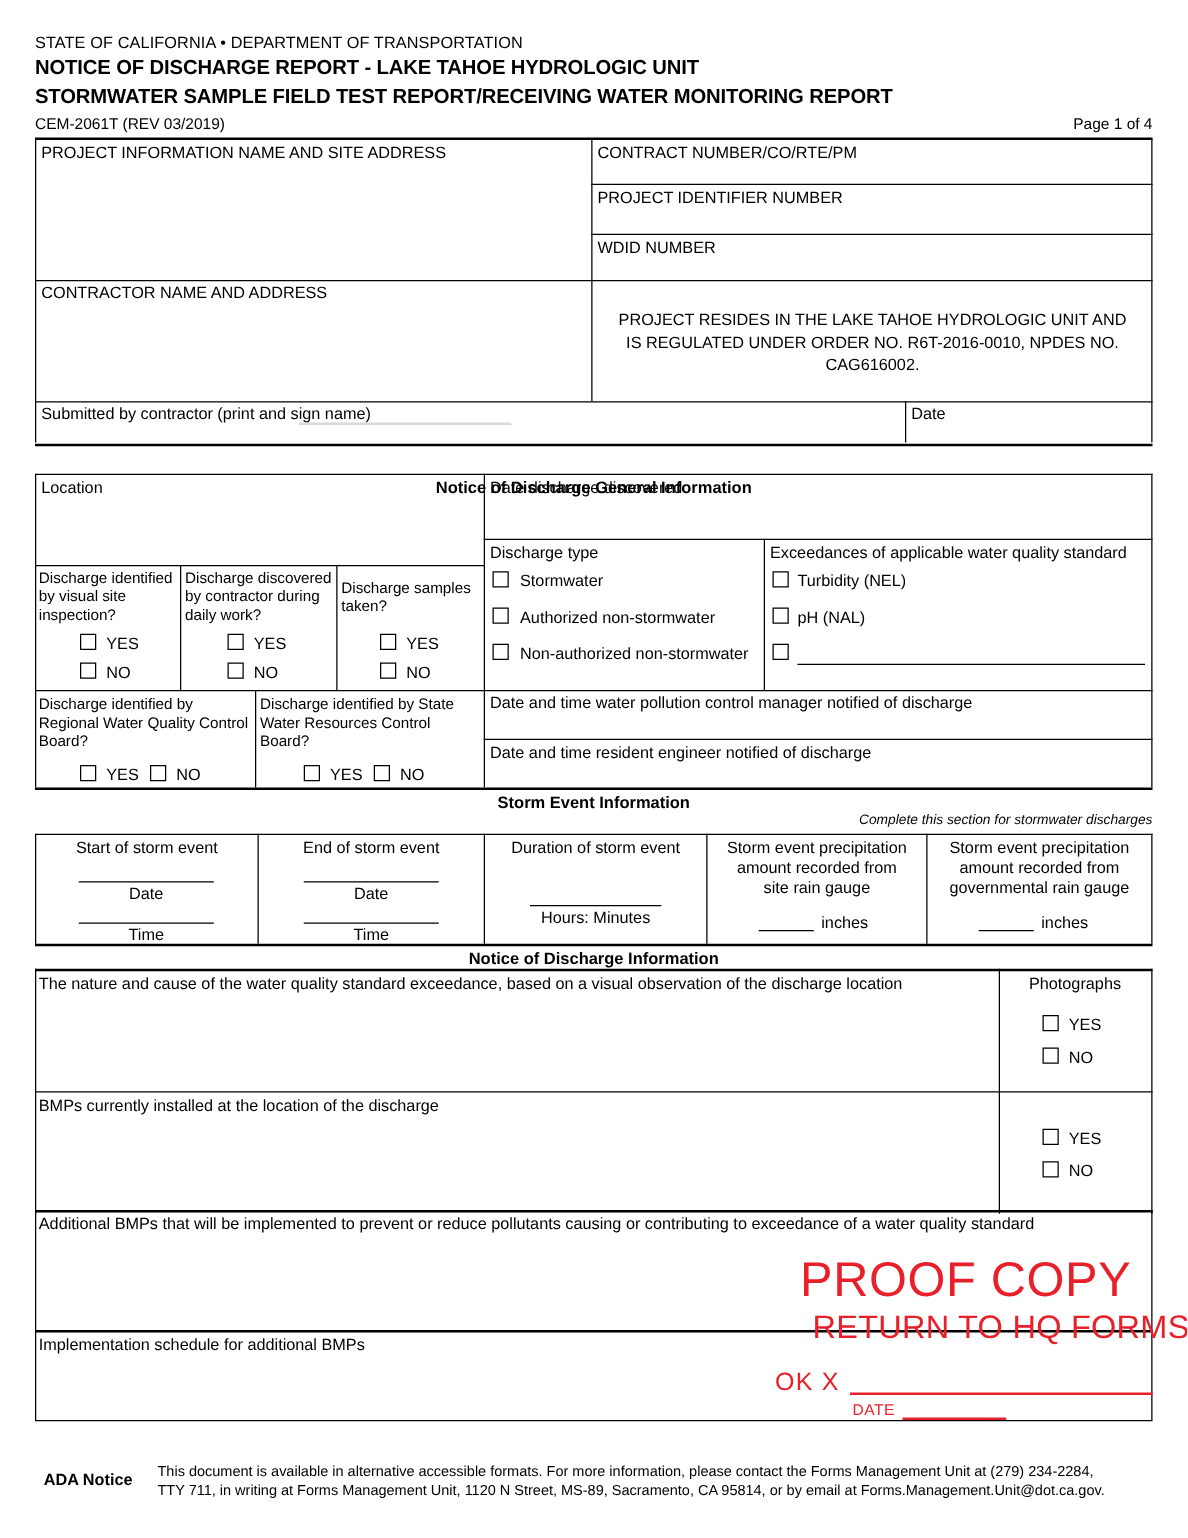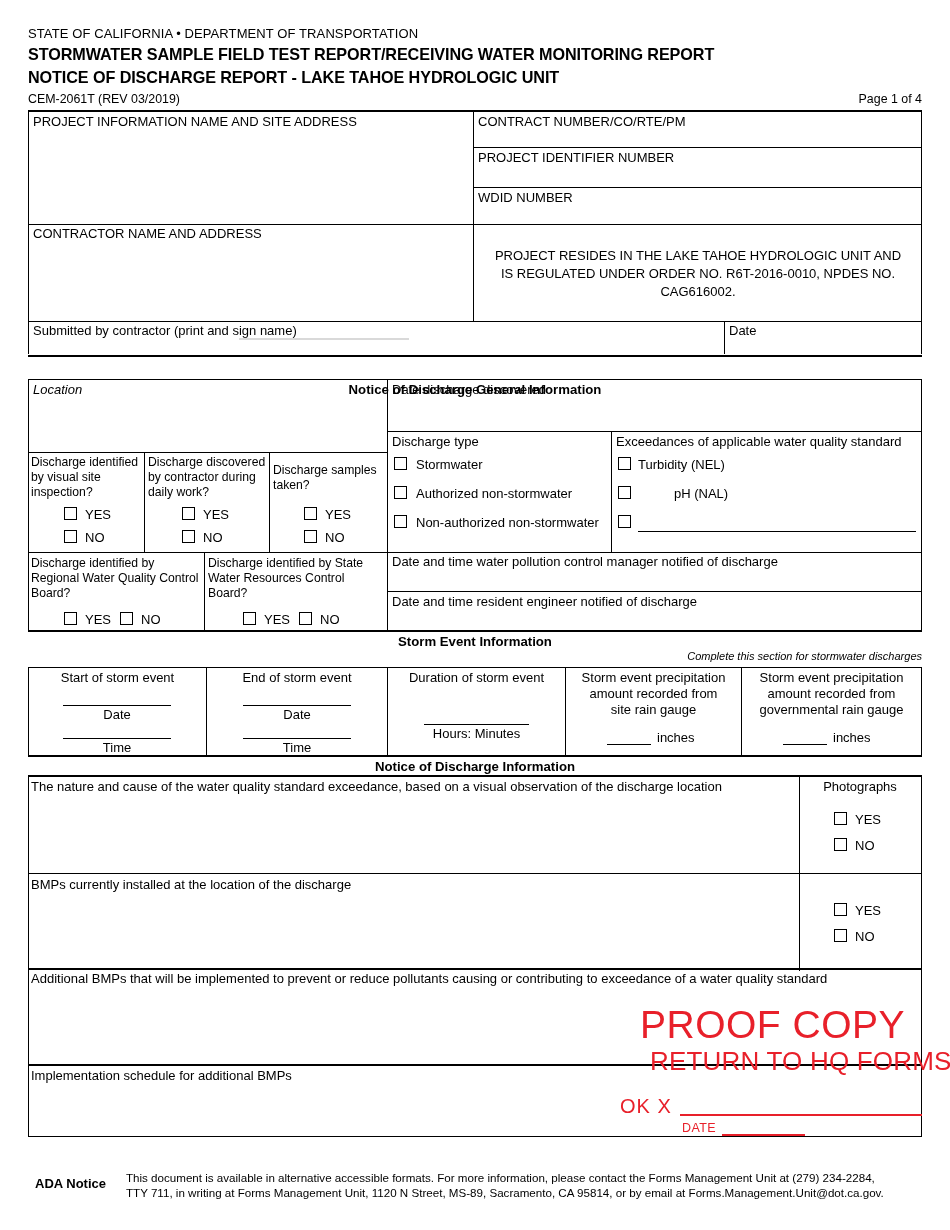--- a/index.html
+++ b/index.html
@@ -168,22 +168,22 @@
     line-height: 15px;
   }
 </style>
 </head>
 <body>
 
 <div id="page">
 
   <div class="hdr">
     <div class="agency-line">STATE OF CALIFORNIA • DEPARTMENT OF TRANSPORTATION</div>
+    <div class="title-line">NOTICE OF DISCHARGE REPORT - LAKE TAHOE HYDROLOGIC UNIT</div>
     <div class="title-line">STORMWATER SAMPLE FIELD TEST REPORT/RECEIVING WATER MONITORING REPORT</div>
-    <div class="title-line">NOTICE OF DISCHARGE REPORT - LAKE TAHOE HYDROLOGIC UNIT</div>
     <div class="formline">
       <span class="form-no">CEM-2061T (REV 03/2019)</span>
       <span class="page-no">Page 1 of 4</span>
     </div>
   </div>
 
   <div class="ln hline thick" style="left:28px; top:110px; width:894px;"></div>
   <div class="ln vline" style="left:28px; top:111px; height:210px;"></div>
   <div class="ln vline" style="left:921px; top:111px; height:210px;"></div>
   <div class="ln vline" style="left:473px; top:111px; height:210px;"></div>
@@ -213,39 +213,39 @@
   <div class="artifact" style="left:239px; top:338px; width:170px;"></div>
 
   <div class="ln hline thick" style="left:28px; top:355px; width:894px;"></div>
   <div class="banner" style="left:28px; top:361px; width:894px;margin-top:21px;">Notice of Discharge General Information</div>
   <div class="ln hline" style="left:28px; top:379px; width:894px;"></div>
 
   <div class="ln vline" style="left:28px; top:379px; height:173px;"></div>
   <div class="ln vline" style="left:921px; top:379px; height:173px;"></div>
   <div class="ln vline" style="left:387px; top:379px; height:173px;"></div>
 
-  <div class="cell-label" style="left:33px; top:382px;font-style:italic;">Location</div>
+  <div class="cell-label" style="left:33px; top:382px;">Location</div>
   <div class="cell-label" style="left:392px; top:382px;">Date discharge discovered</div>
 
   <div class="ln hline" style="left:387px; top:431px; width:535px;"></div>
   <div class="ln vline" style="left:611px; top:431px; height:121px;"></div>
   <div class="cell-label" style="left:392px; top:434px;">Discharge type</div>
   <div class="cell-label" style="left:616px; top:434px;">Exceedances of applicable water quality standard</div>
 
   <div class="cbox" style="left:394px; top:457px;"></div>
   <div class="cbox-label" style="left:416px; top:458px;">Stormwater</div>
   <div class="cbox" style="left:394px; top:486px;"></div>
   <div class="cbox-label" style="left:416px; top:487px;">Authorized non-stormwater</div>
   <div class="cbox" style="left:394px; top:515px;"></div>
   <div class="cbox-label" style="left:416px; top:516px;">Non-authorized non-stormwater</div>
 
   <div class="cbox" style="left:618px; top:457px;"></div>
   <div class="cbox-label" style="left:638px; top:458px;">Turbidity (NEL)</div>
   <div class="cbox" style="left:618px; top:486px;"></div>
-  <div class="cbox-label" style="left:638px; top:487px;margin-left:36px;">pH (NAL)</div>
+  <div class="cbox-label" style="left:638px; top:487px;">pH (NAL)</div>
   <div class="cbox" style="left:618px; top:515px;"></div>
   <div class="rule" style="left:638px; top:531px; width:278px;"></div>
 
   <div class="ln hline" style="left:28px; top:452px; width:360px;"></div>
   <div class="ln vline" style="left:144px; top:452px; height:100px;"></div>
   <div class="ln vline" style="left:269px; top:452px; height:100px;"></div>
 
   <div class="cell-label sm" style="left:31px; top:455px;">Discharge identified</div>
   <div class="cell-label sm" style="left:31px; top:470px;">by visual site</div>
   <div class="cell-label sm" style="left:31px; top:485px;">inspection?</div>

